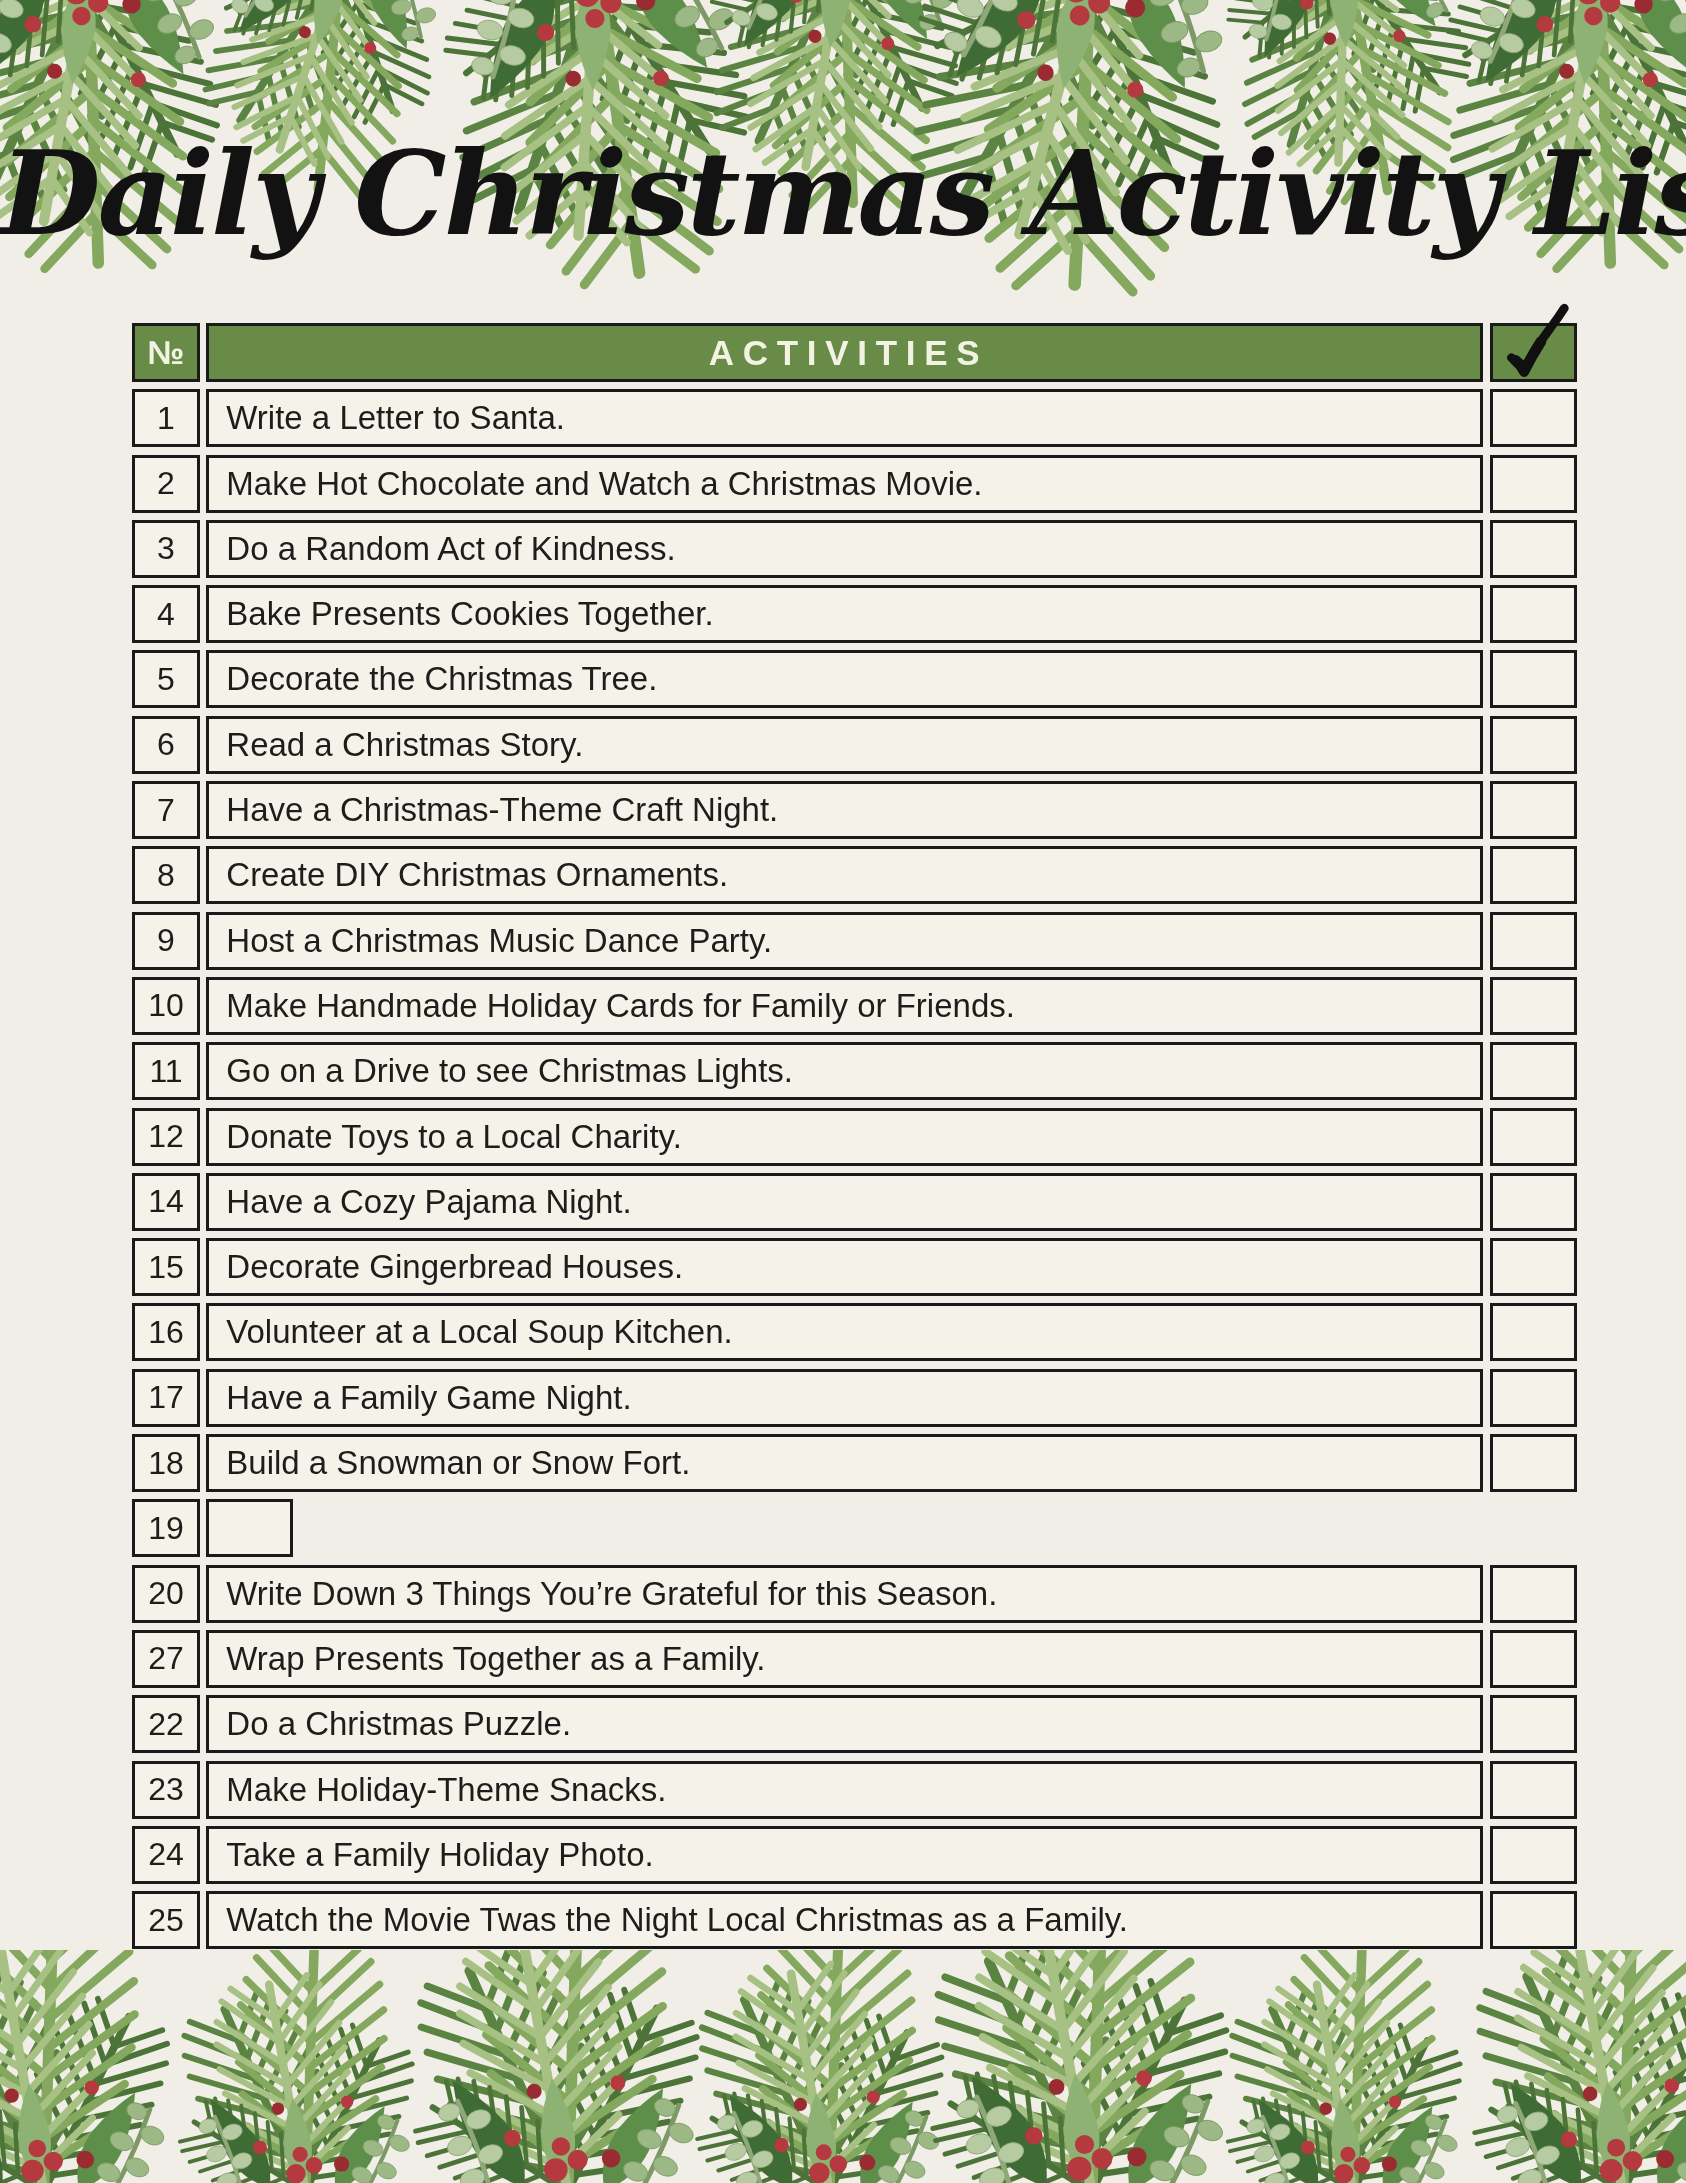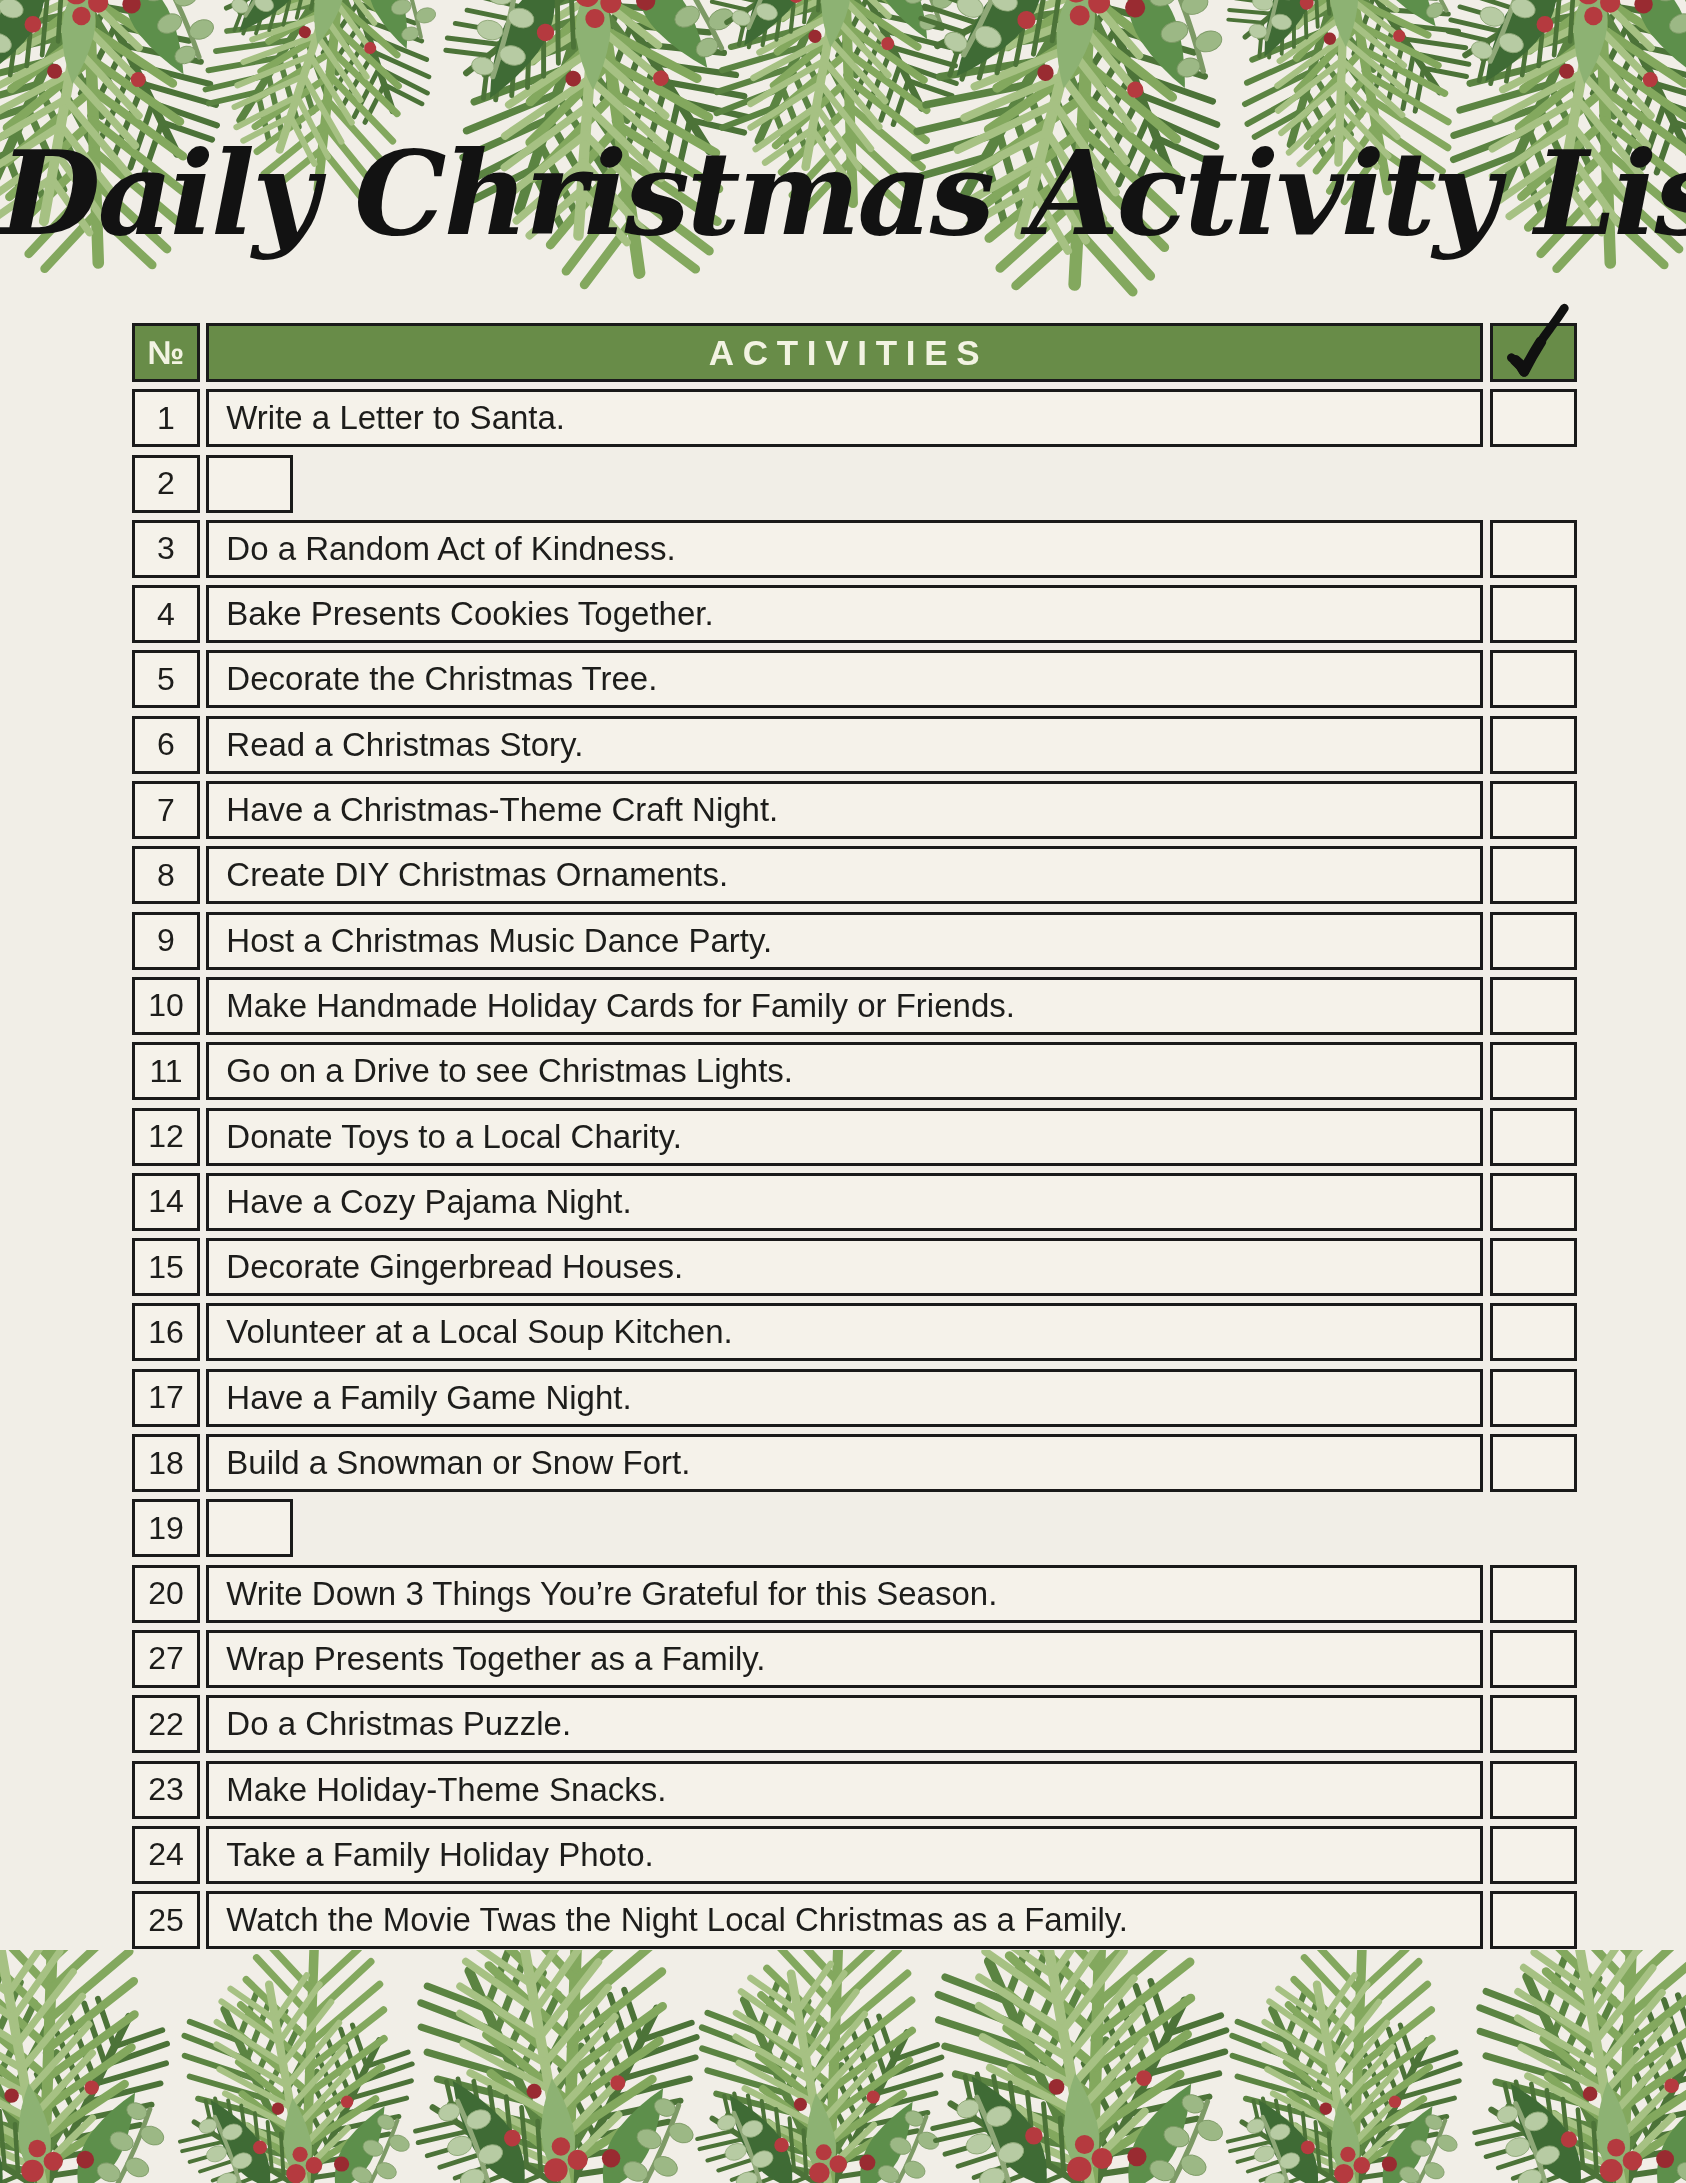--- a/index.html
+++ b/index.html
@@ -143,20 +143,21 @@
     </div>
     <div id="rows">
   <div class="row">
     <div class="cell num">1</div>
     <div class="cell act">Write a Letter to Santa.</div>
     <div class="cell chk box"></div>
   </div>
 
   <div class="row">
     <div class="cell num">2</div>
+    <div class="cell act">Make Hot Chocolate and Watch a Christmas Movie.</div>
     <div class="cell chk box"></div>
   </div>
 
   <div class="row">
     <div class="cell num">3</div>
     <div class="cell act">Do a Random Act of Kindness.</div>
     <div class="cell chk box"></div>
   </div>
 
   <div class="row">

